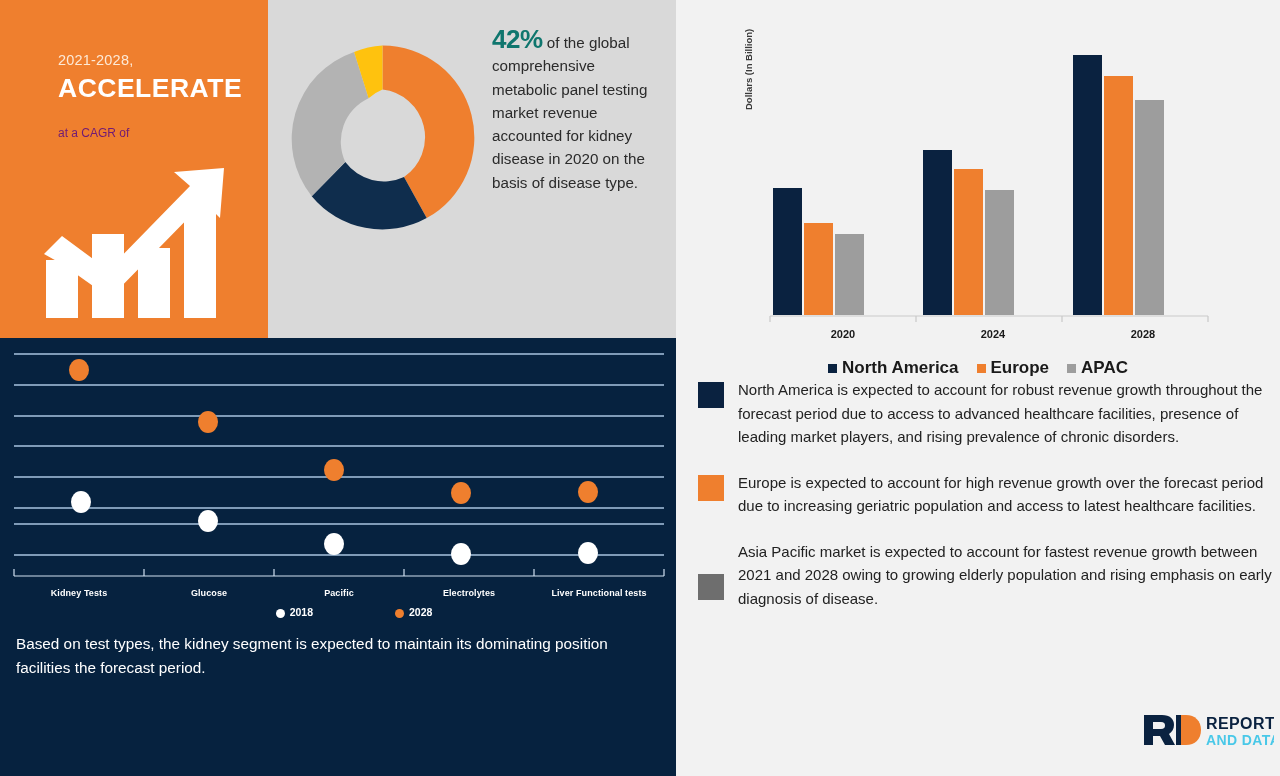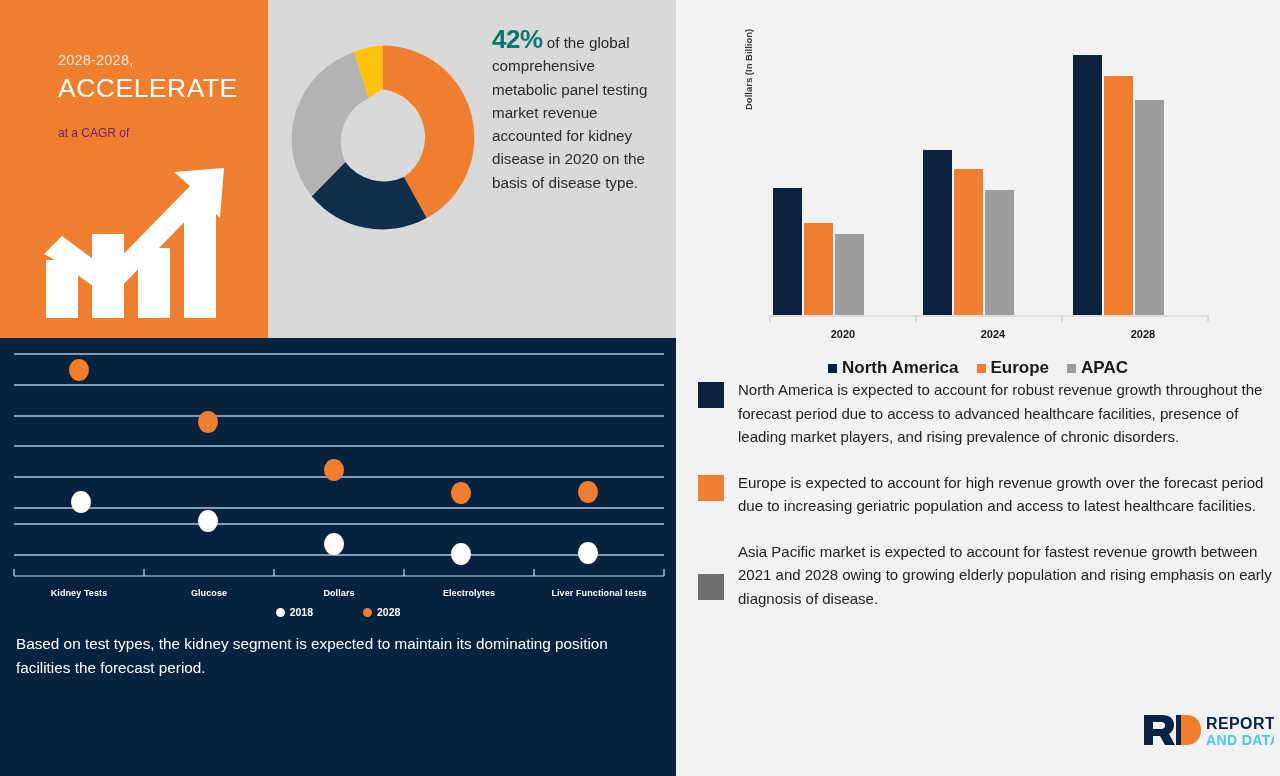--- a/index.html
+++ b/index.html
@@ -16,21 +16,21 @@
 
   
   .hero {
     position: absolute; left: 0; top: 0; width: 268px; height: 338px;
     background: #ef7f2e; overflow: hidden;
   }
   .hero-text { position: absolute; left: 58px; top: 50px; width: 200px; }
   .hero-line1 { font-size: 14.5px; color: #fde9d6; line-height: 20px; letter-spacing: .2px; }
   .hero-line2 { font-size: 14.5px; color: #fde9d6; line-height: 20px; letter-spacing: .2px; }
   .hero-accelerate {
-    font-size: 26.5px; font-weight: 400; color: #ffffff;
+    font-size: 26.5px; font-weight: 700; color: #ffffff;
     letter-spacing: .5px; line-height: 34px; margin-top: 1px;
   }
   .hero-cagr { font-size: 12px; color: #701a75; line-height: 20px; margin-top: 18px; }
   .hero-pct { font-size: 27px; font-weight: 700; color: #ffffff; line-height: 32px; }
   .hero-icon { position: absolute; left: 40px; top: 168px; width: 200px; height: 150px; }
 
   
   .donut-panel {
     position: absolute; left: 268px; top: 0; width: 408px; height: 338px;
     background: #d9d9d9;
@@ -53,21 +53,21 @@
     display: flex;
   }
   .dot-xlabel {
     flex: 1; text-align: center; font-size: 9px; font-weight: 700;
     color: #ffffff; letter-spacing: .1px;
   }
   .dot-legend {
     position: absolute; left: 0; top: 606px; width: 676px;
     display: flex; justify-content: center; gap: 50px; align-items: center;
   }
-  .dot-legend-item { display: flex; align-items: center; gap: 5px; }
+  .dot-legend-item { display: flex; align-items: flex-end; gap: 5px; margin-left: 32px; }
   .dot-legend-dot { width: 9px; height: 9px; border-radius: 50%; display: inline-block; }
   .dot-legend-label { font-size: 10.5px; font-weight: 700; color: #ffffff; }
   .dot-caption {
     position: absolute; left: 16px; top: 632px; width: 648px;
     font-size: 15.3px; line-height: 24px; color: #ffffff;
   }
 
   
   .right-col {
     position: absolute; left: 676px; top: 0; width: 604px; height: 776px;
@@ -101,21 +101,21 @@
 </style>
 </head>
 <body>
 
 <div id="root">
 
   <div class="left-col">
 
     <div class="hero">
       <div class="hero-text">
-        <div class="hero-line1">2028-2028,</div>
+        <div class="hero-line1">2021-2028,</div>
         <div class="hero-accelerate">ACCELERATE</div>
         <div class="hero-cagr">at a CAGR of</div>
       </div>
       <div class="hero-icon">
         <svg width="200" height="150" viewBox="0 0 200 150">
           <g fill="#ffffff">
             <rect x="6" y="92" width="32" height="58"></rect>
             <rect x="52" y="66" width="32" height="84"></rect>
             <rect x="98" y="80" width="32" height="70"></rect>
             <rect x="144" y="32" width="32" height="118"></rect>
@@ -179,21 +179,21 @@
             <ellipse cx="588" cy="215" rx="10" ry="11" fill="#ffffff"></ellipse>
           </g>
         </svg>
       </div>
 
     </div>
 
     <div class="dot-xlabels">
       <div class="dot-xlabel">Kidney Tests</div>
       <div class="dot-xlabel">Glucose</div>
-      <div class="dot-xlabel">Dollars</div>
+      <div class="dot-xlabel">Pacific</div>
       <div class="dot-xlabel">Electrolytes</div>
       <div class="dot-xlabel">Liver Functional tests</div>
     </div>
 
     <div class="dot-legend">
       <div class="dot-legend-item">
         <span class="dot-legend-dot" style="background:#ffffff"></span>
         <span class="dot-legend-label">2018</span>
       </div>
       <div class="dot-legend-item">

